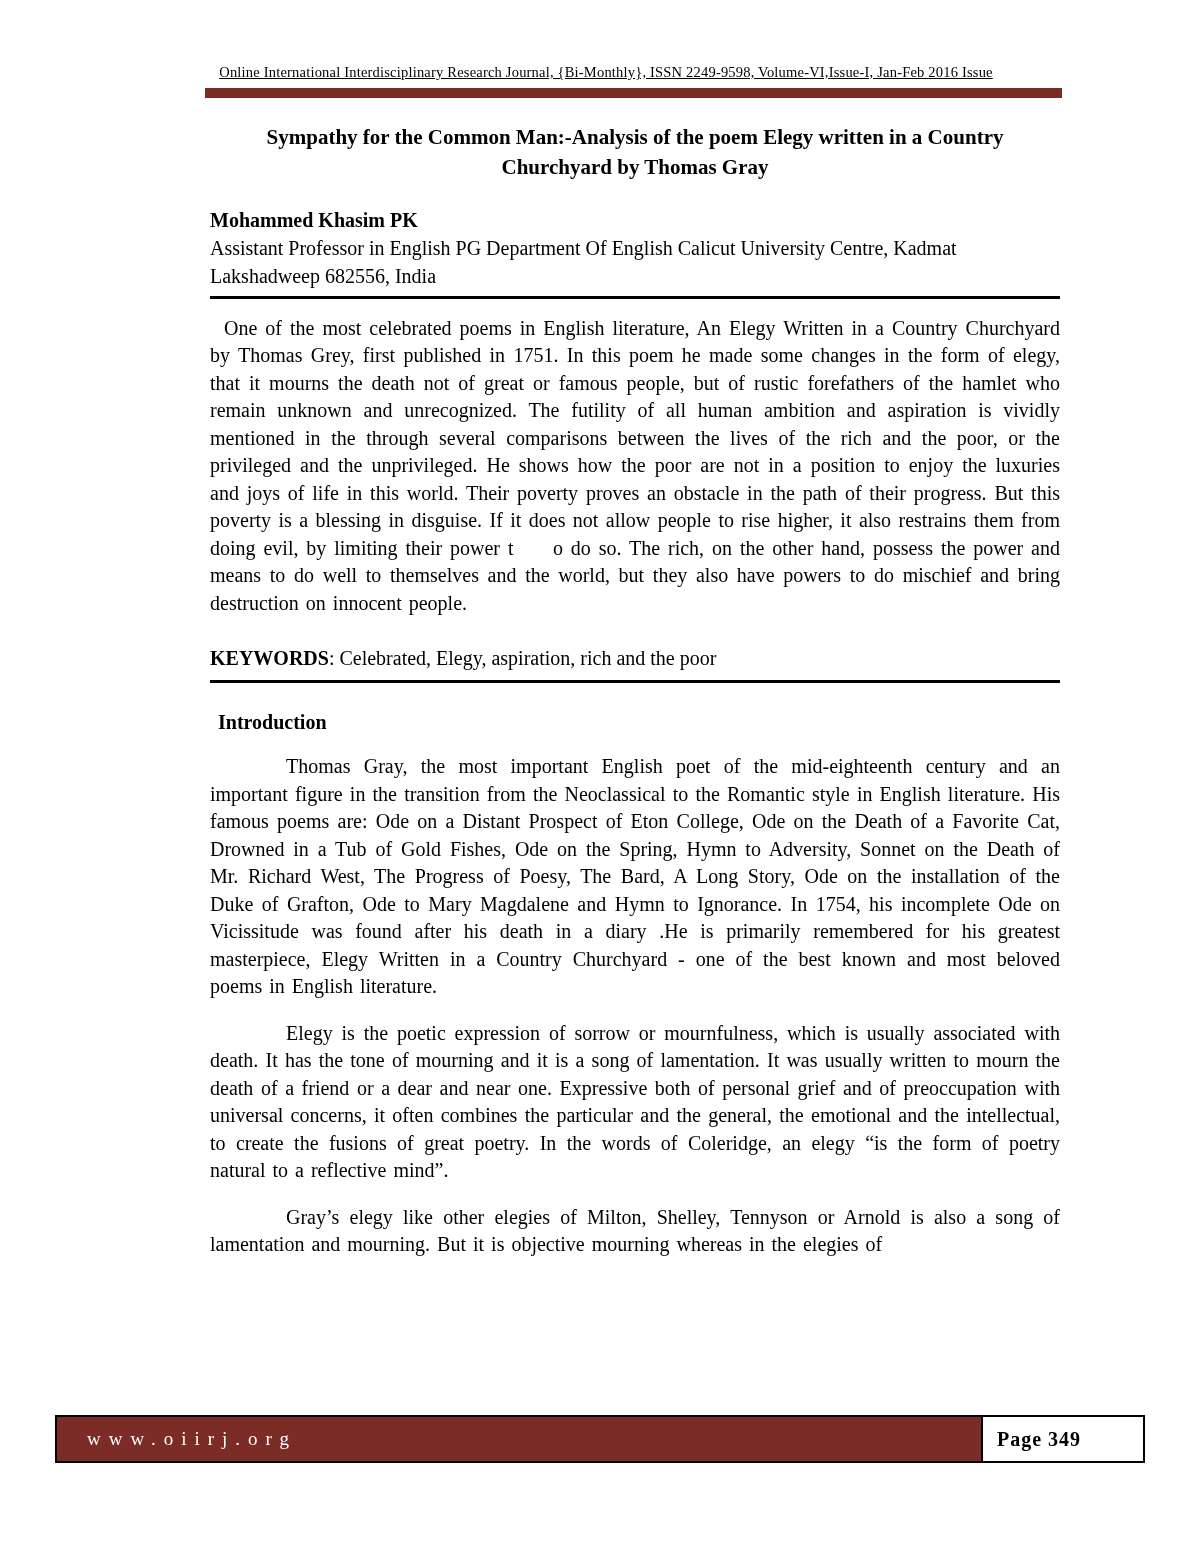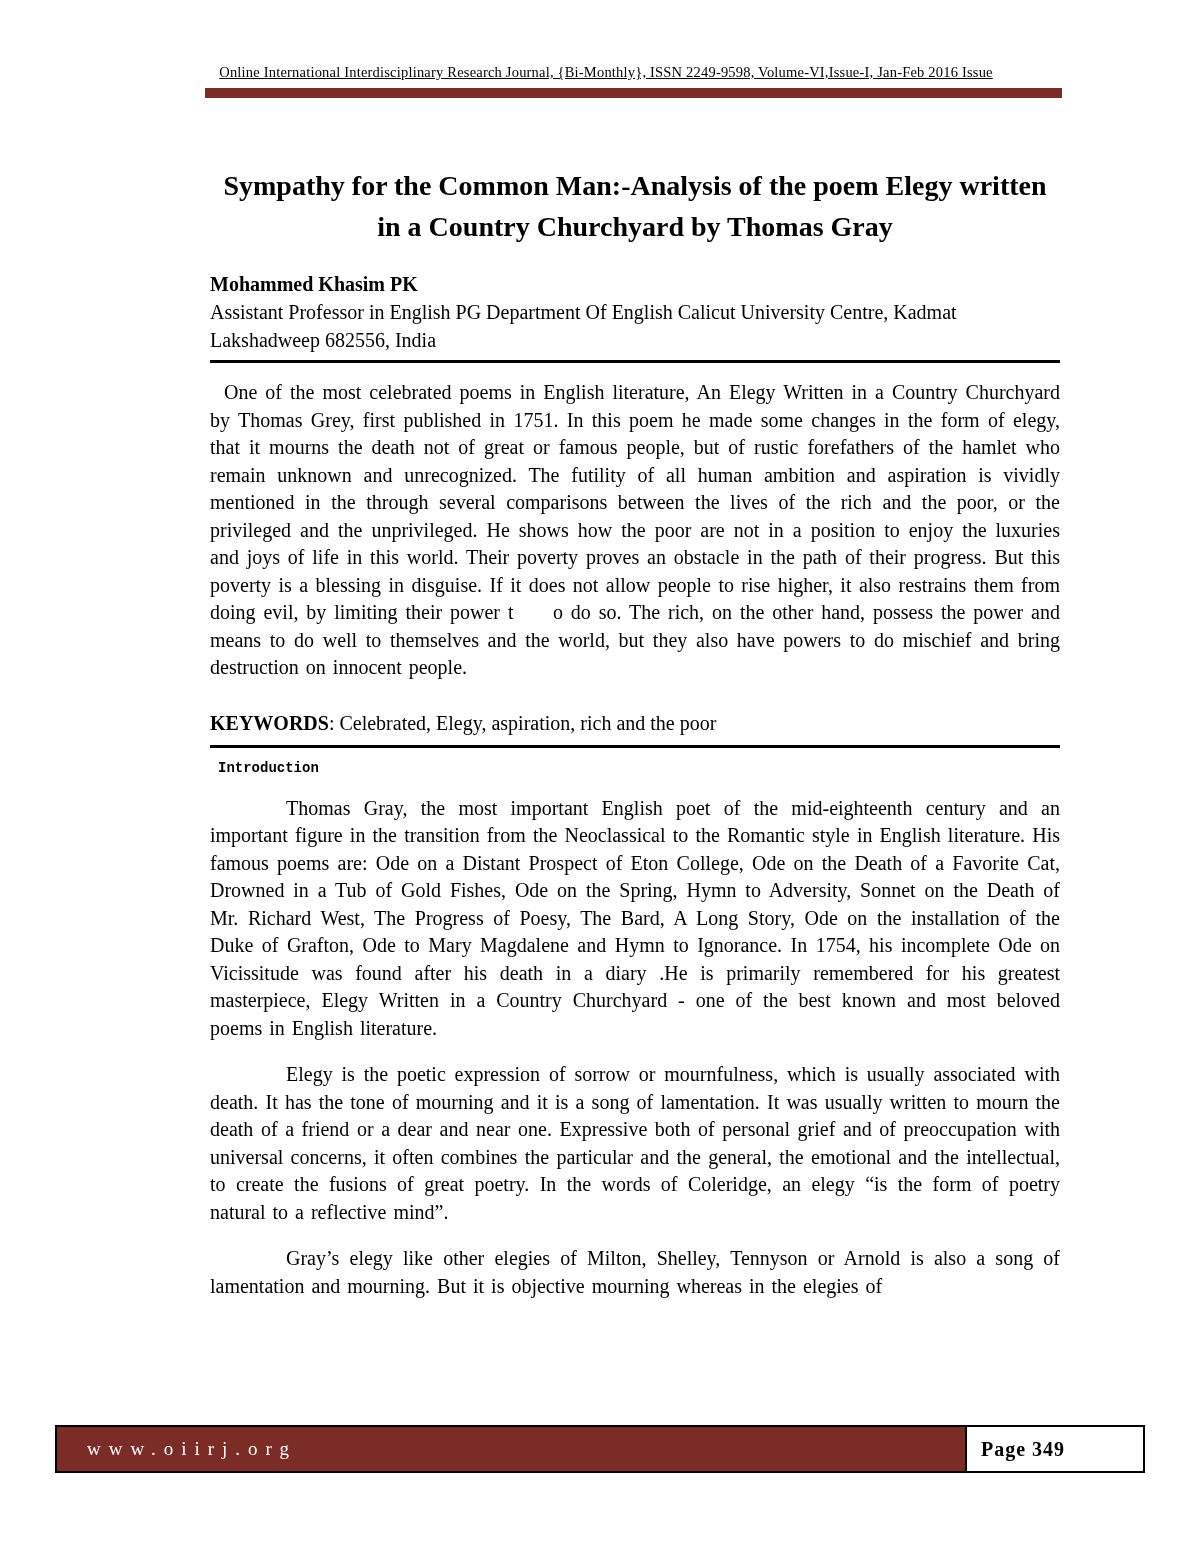--- a/index.html
+++ b/index.html
@@ -26,23 +26,23 @@
     margin: 7px 0 0 205px;
     width: 857px;
     height: 10px;
     background: #7b2c27;
   }
   .content {
     margin-left: 210px;
     width: 850px;
   }
   .title {
-    margin-top: 68px;
+    margin-top: 24px;
     text-align: center;
-    font-size: 28px;
+    font-size: 21px;
     font-weight: bold;
     line-height: 1.45;
   }
   .author-name {
     margin-top: 26px;
     font-size: 20px;
     font-weight: bold;
   }
   .author-affiliation {
     margin-top: 2px;
@@ -80,39 +80,38 @@
     margin-top: 30px;
     font-size: 20px;
   }
   .keywords .label { font-weight: bold; }
   .keywords-rule {
     border: none;
     border-top: 3px solid #000;
     margin-top: 10px;
   }
   .section-heading {
-    margin-top: 12px;
-    font-size: 14px;
+    margin-top: 28px;
+    font-size: 20px;
     font-weight: bold;
-    font-family: Liberation Mono, monospace;
   }
   .section-heading.indented { margin-left: 8px; }
   .para {
     margin-top: 19px;
     font-size: 20px;
     line-height: 27.5px;
     text-align: justify;
     text-indent: 76px;
     word-spacing: 2px;
   }
   .footer {
     position: absolute;
     left: 55px;
     right: 55px;
-    bottom: 80px;
+    bottom: 90px;
     height: 48px;
     display: flex;
     border: 2px solid #000;
     background: #7b2c27;
   }
   .footer-cell {
     display: flex;
     align-items: center;
     color: #ffffff;
     font-size: 19px;
@@ -121,21 +120,21 @@
   }
   .footer-left {
     flex: 1;
     padding-left: 30px;
   }
   .footer-center {
     flex: 1;
     justify-content: center;
   }
   .footer-right {
-    width: 178px;
+    width: 162px;
     background: #ffffff;
     color: #000000;
     border-left: 2px solid #000;
     letter-spacing: 1px;
     font-weight: bold;
     font-size: 20px;
     padding-left: 14px;
   }
 </style>
 </head>

